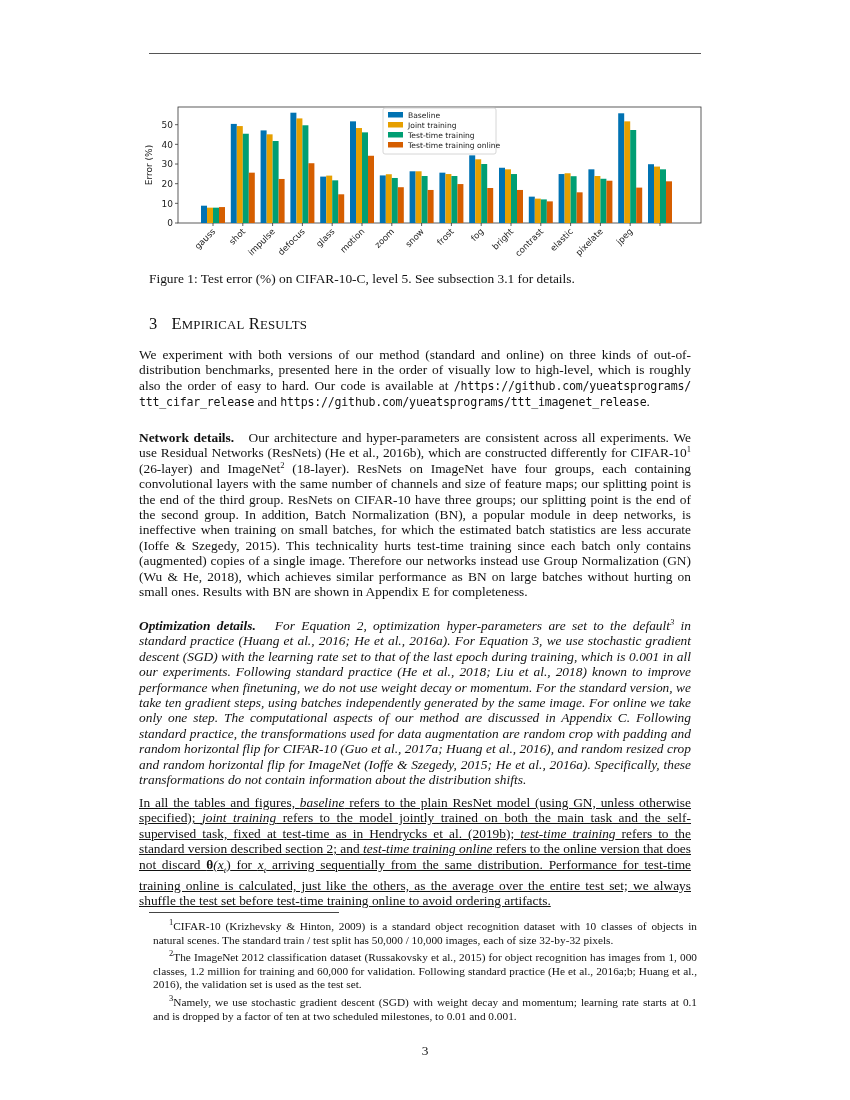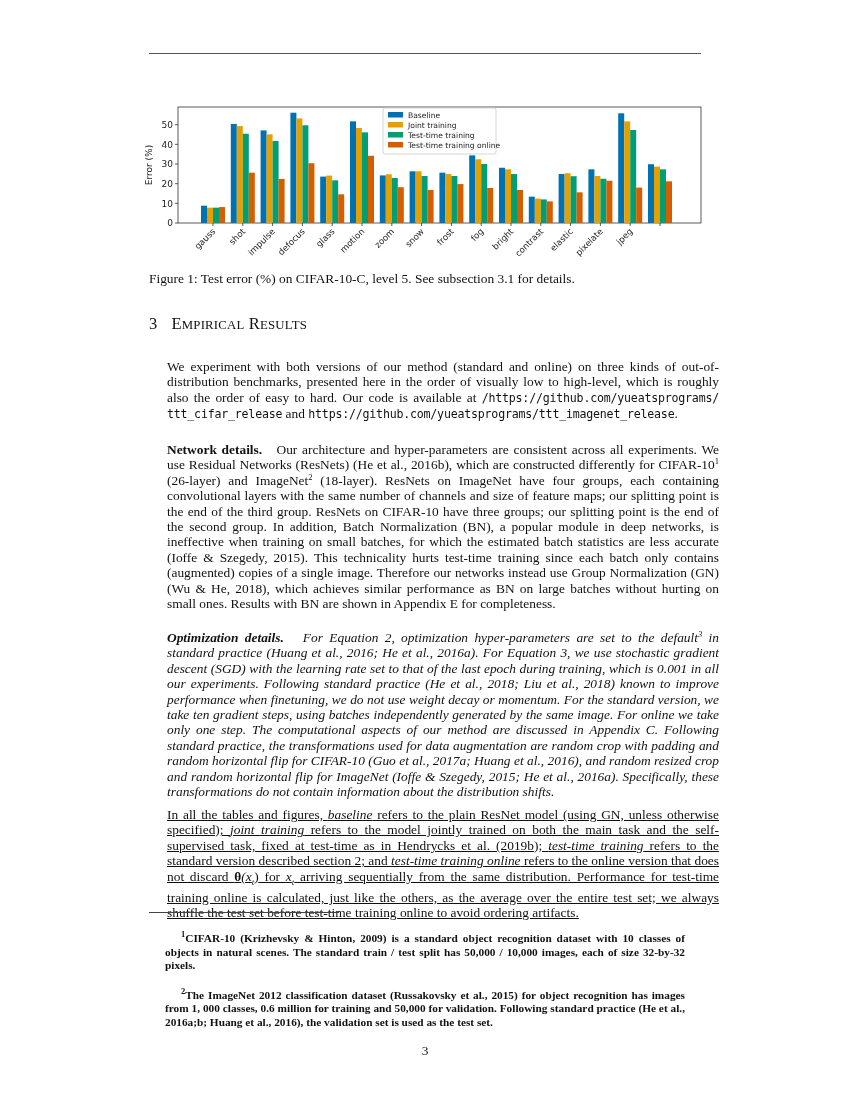--- a/index.html
+++ b/index.html
@@ -7,29 +7,29 @@
          font-family: "Liberation Serif", "DejaVu Serif", serif; color: #111; }
   .header-rule { position: absolute; left: 149px; top: 53px; width: 552px; height: 1px; background: #555; }
   #chart { position: absolute; left: 130px; top: 100px; width: 590px; height: 165px; }
   #chart text { font-family: "DejaVu Sans", "Liberation Sans", sans-serif; }
   .caption { position: absolute; left: 149px; width: 552px; top: 271px; text-align: left;
              font-size: 13.4px; line-height: 16px; }
   .section { position: absolute; left: 149px; top: 314px; font-size: 16.5px; letter-spacing: 0.2px; }
   .section .num { margin-right: 14px; }
   .section .big { font-size: 16.5px; }
   .section .sc { font-size: 12.8px; }
-  .para { position: absolute; left: 167px; width: 552px; font-size: 13.4px; line-height: 15.4px;
-          text-align: justify; hyphens: manual; margin-top: 12px; }
+  .para { position: absolute; left: 139px; width: 552px; font-size: 13.4px; line-height: 15.4px;
+          text-align: justify; hyphens: manual; }
   .para b { font-weight: bold; }
   .mono { font-family: "DejaVu Sans Mono", "Liberation Mono", monospace; font-size: 11.6px; letter-spacing: -0.2px; }
   sup { font-size: 8.5px; line-height: 0; vertical-align: 5px; }
   .fn-rule { position: absolute; left: 149px; top: 912px; width: 190px; height: 1px; background: #444; }
   .footnotes { position: absolute; left: 149px; width: 552px; top: 916px; font-size: 11.3px; line-height: 13.6px;
                text-align: justify; }
-  .footnotes p { margin: 16px; text-indent: 16px; font-weight: bold; }
+  .footnotes p { margin: 4px; text-indent: 16px; }
   .pagenum { position: absolute; left: 0; width: 850px; top: 1043px; text-align: center; font-size: 13.4px; }
 </style>
 </head>
 <body>
 
 <div class="header-rule"></div>
 
 <svg id="chart" xmlns="http://www.w3.org/2000/svg" width="590" height="165" viewBox="0 0 590 165">
   <g id="chart-axes">
       <rect x="48" y="7" width="523" height="116" fill="#fff" stroke="#333" stroke-width="0.8"></rect>
@@ -177,16 +177,17 @@
   <b>Optimization details.</b>&nbsp;&nbsp;<span> For Equation 2, optimization hyper-parameters are set to the default</span><sup>3</sup><span> in standard practice (Huang et al., 2016; He et al., 2016a). For Equation 3, we use stochastic gradient descent (SGD) with the learning rate set to that of the last epoch during training, which is 0.001 in all our experiments. Following standard practice (He et al., 2018; Liu et al., 2018) known to improve performance when finetuning, we do not use weight decay or momentum. For the standard version, we take ten gradient steps, using batches independently generated by the same image. For online we take only one step. The computational aspects of our method are discussed in Appendix C. Following standard practice, the transformations used for data augmentation are random crop with padding and random horizontal flip for CIFAR-10 (Guo et al., 2017a; Huang et al., 2016), and random resized crop and random horizontal flip for ImageNet (Ioffe &amp; Szegedy, 2015; He et al., 2016a). Specifically, these transformations do not contain information about the distribution shifts.</span>
 </div>
 
 <div class="para" style="top:795px;text-decoration:underline;">
   <span>In all the tables and figures, </span><i>baseline</i><span> refers to the plain ResNet model (using GN, unless otherwise specified); </span><i>joint training</i><span> refers to the model jointly trained on both the main task and the self-supervised task, fixed at test-time as in Hendrycks et al. (2019b); </span><i>test-time training</i><span> refers to the standard version described section 2; and </span><i>test-time training online</i><span> refers to the online version that does not discard </span><b>θ</b><span style="font-style:italic">(x</span><sub style="font-style:italic;font-size:9px">t</sub><span>)</span><span> for </span><i>x</i><sub style="font-style:italic;font-size:9px">t</sub><span> arriving sequentially from the same distribution. Performance for test-time training online is calculated, just like the others, as the average over the entire test set; we always shuffle the test set before test-time training online to avoid ordering artifacts.</span>
 </div>
 
 <div class="fn-rule"></div>
 <div class="footnotes">
   <p><sup>1</sup><span>CIFAR-10 (Krizhevsky &amp; Hinton, 2009) is a standard object recognition dataset with 10 classes of objects in natural scenes. The standard train / test split has 50,000 / 10,000 images, each of size 32-by-32 pixels.</span></p>
-  <p><sup>2</sup><span>The ImageNet 2012 classification dataset (Russakovsky et al., 2015) for object recognition has images from 1, 000 classes, 0.6 million for training and 50,000 for validation. Following standard practice (He et al., 2016a;b; Huang et al., 2016), the validation set is used as the test set.</span></p>
+  <p><sup>2</sup><span>The ImageNet 2012 classification dataset (Russakovsky et al., 2015) for object recognition has images from 1, 000 classes, 1.2 million for training and 60,000 for validation. Following standard practice (He et al., 2016a;b; Huang et al., 2016), the validation set is used as the test set.</span></p>
+  <p><sup>3</sup><span>Namely, we use stochastic gradient descent (SGD) with weight decay and momentum; learning rate starts at 0.1 and is dropped by a factor of ten at two scheduled milestones, to 0.01 and 0.001.</span></p>
 </div>
 
 <div class="pagenum">3</div>
 
 </body></html>

